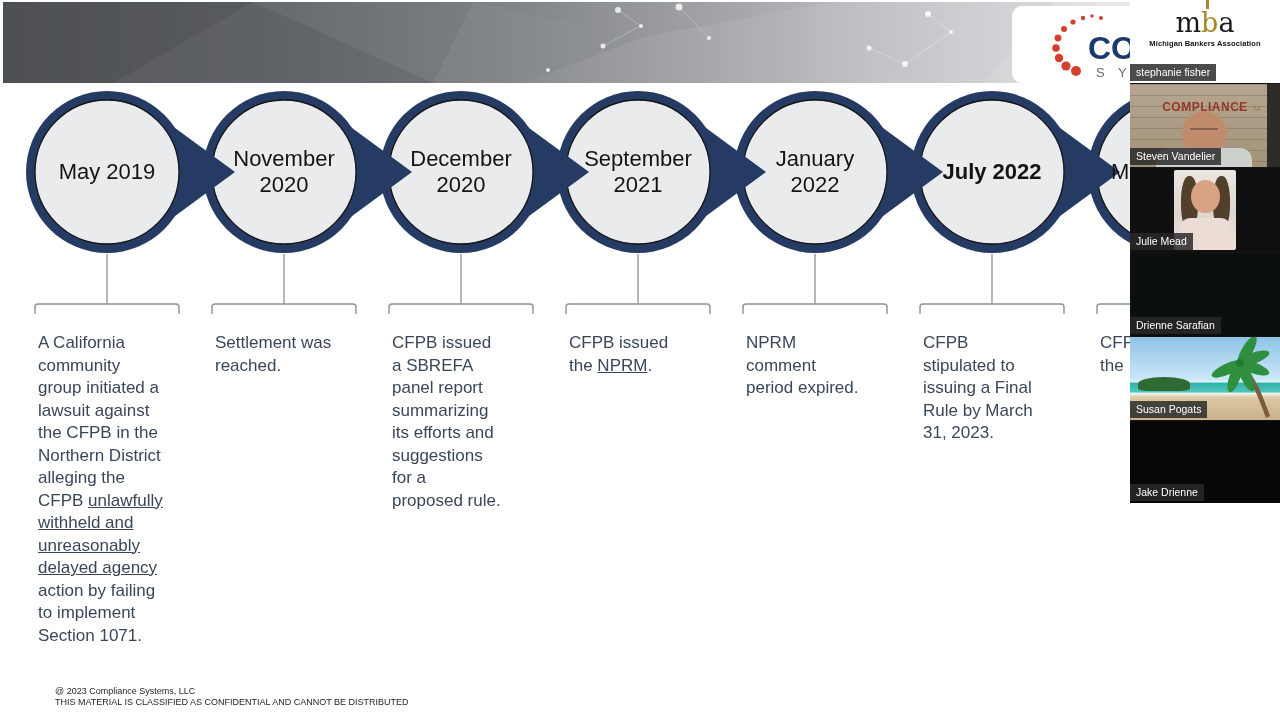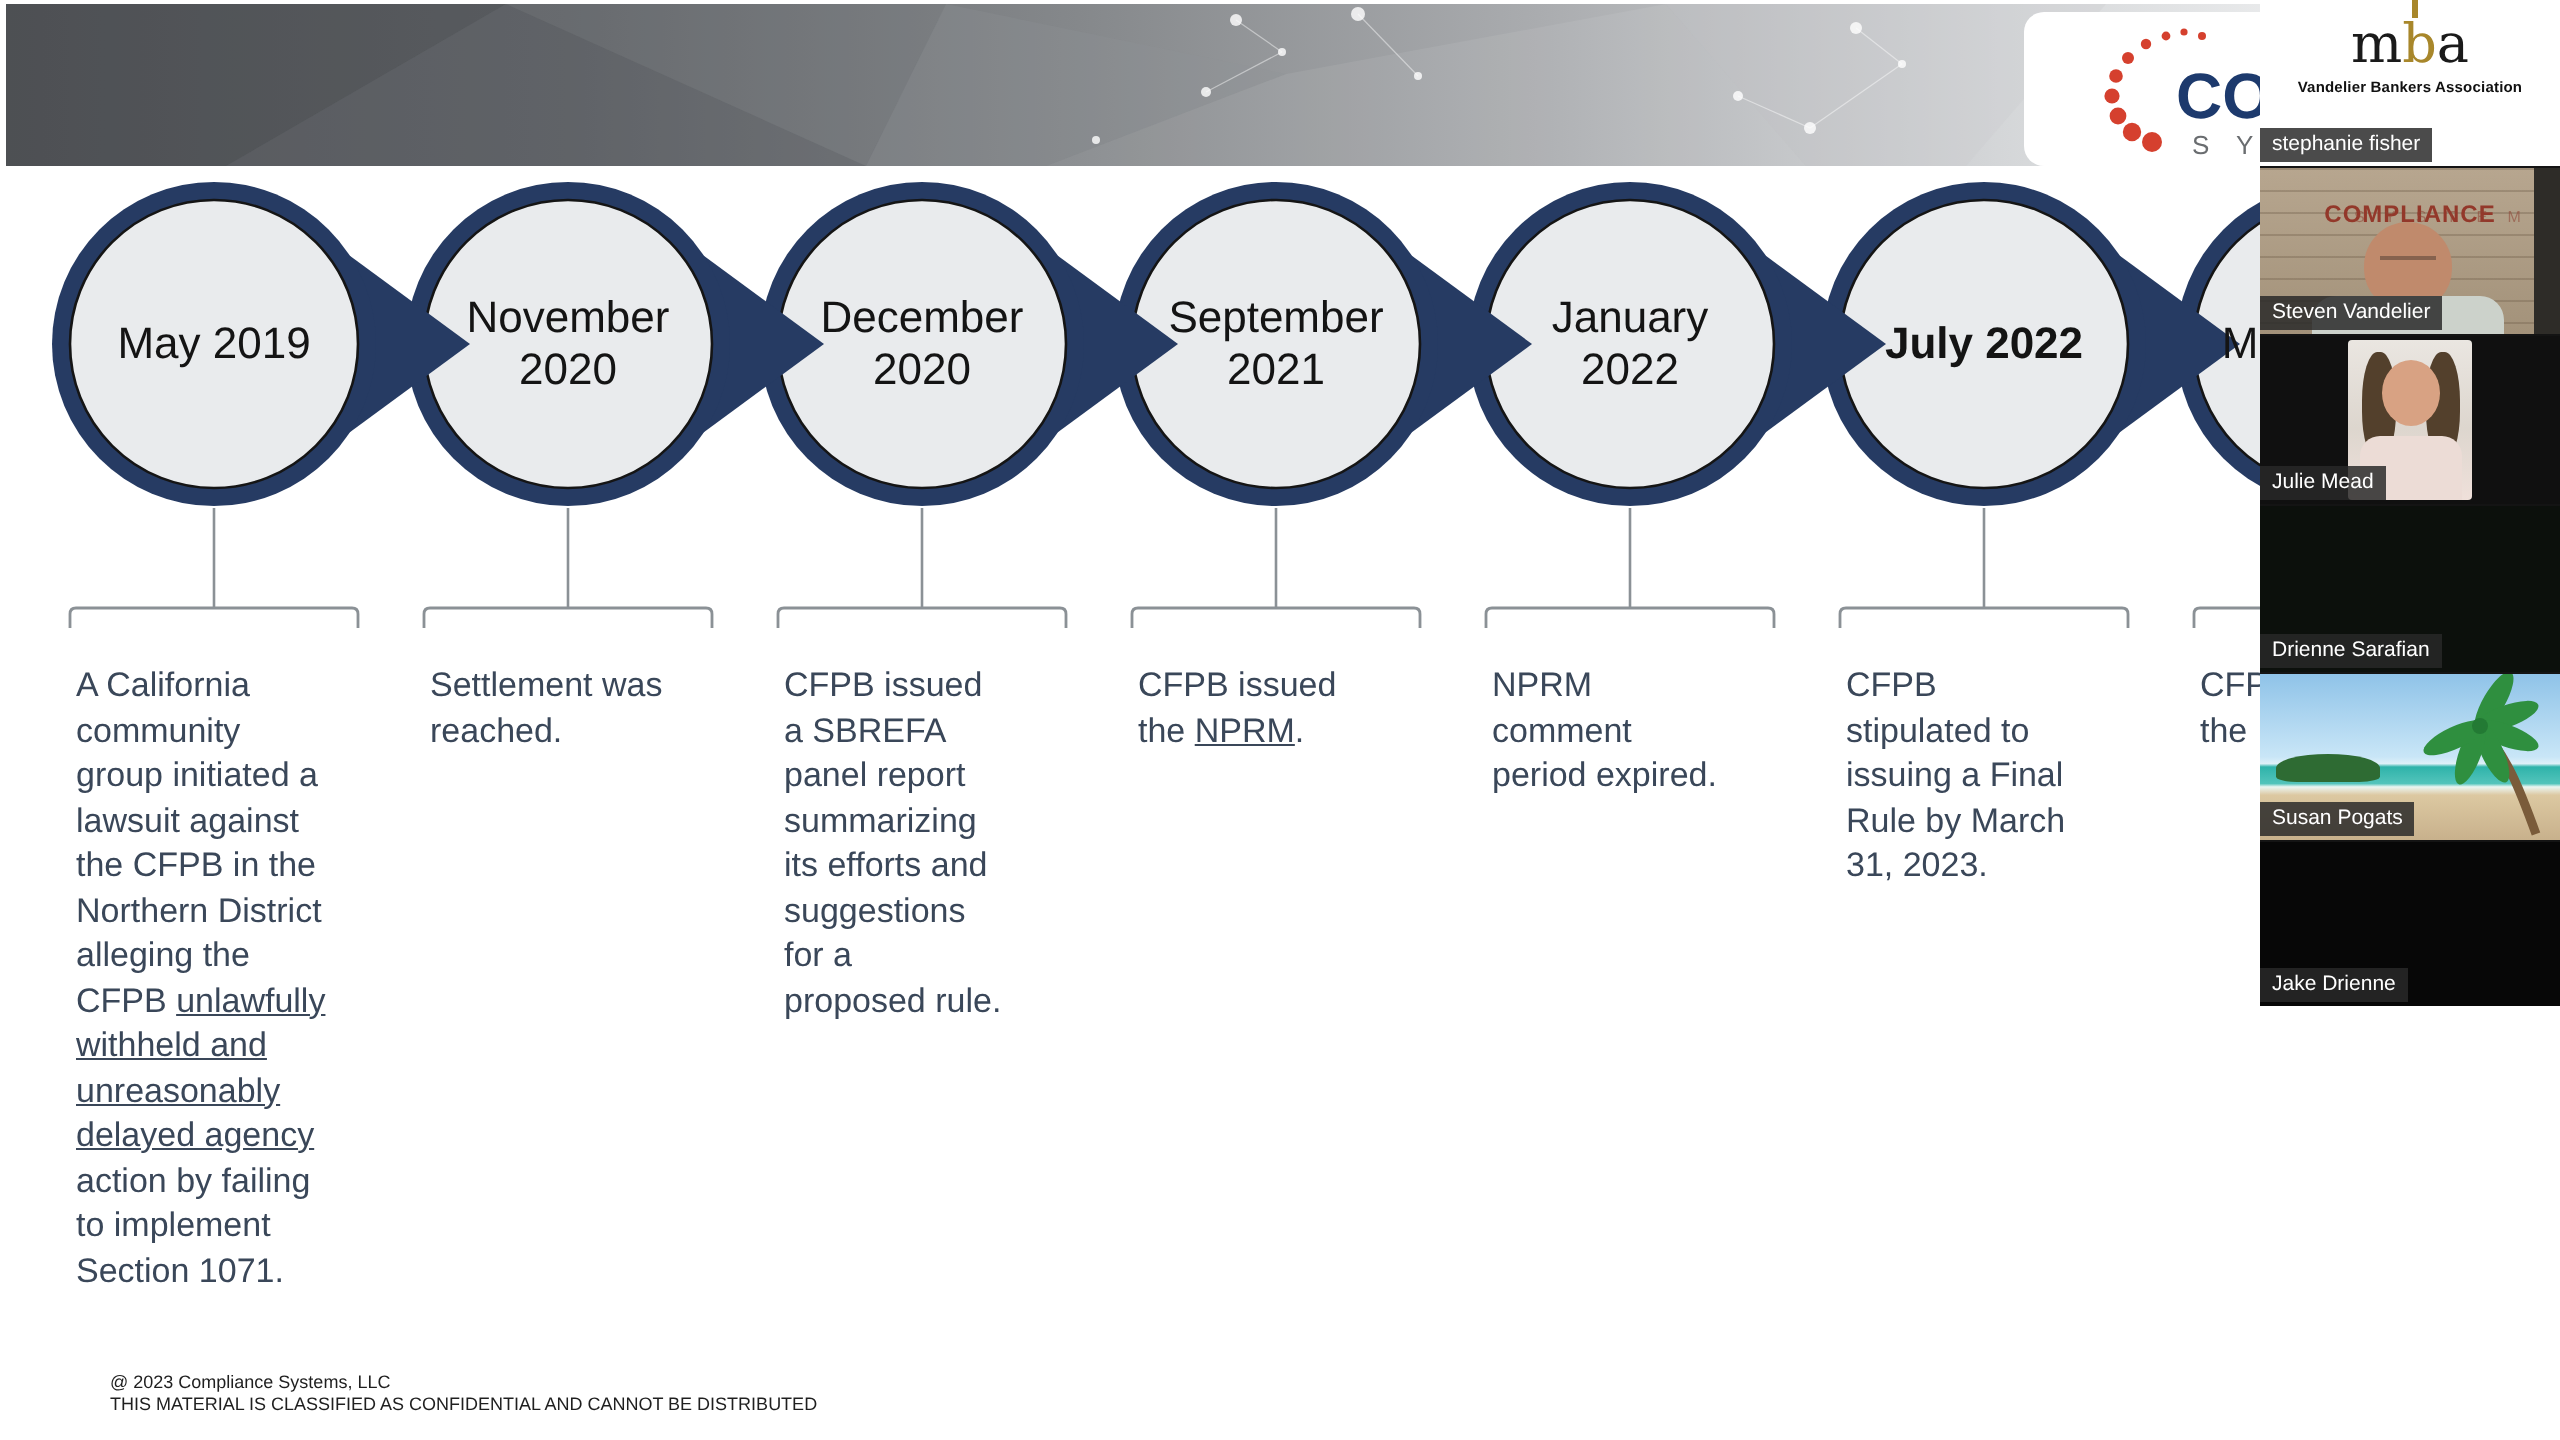--- a/index.html
+++ b/index.html
@@ -228,21 +228,21 @@
   </div>
 
 <div class="footer">
   <div>@ 2023 Compliance Systems, LLC</div>
   <div>THIS MATERIAL IS CLASSIFIED AS CONFIDENTIAL AND CANNOT BE DISTRIBUTED</div>
 </div>
 
 <div id="sidebar" class="sidebar">
     <div class="tile t-mba">
       <div class="mba-logo"><span>m</span><span class="mba-b">b</span><span>a</span></div>
-      <div class="mba-org">Vandelier Bankers Association</div>
+      <div class="mba-org">Michigan Bankers Association</div>
       <div class="name">stephanie fisher</div>
     </div>
     <div class="tile t-steven">
       <div class="wall-text">COMPLIANCE</div>
       <div class="wall-sub">S Y S T E M S</div>
       <div class="s-head"></div>
       <div class="s-glasses"></div>
       <div class="s-shoulders"></div>
       <div class="s-strip"></div>
       <div class="name">Steven Vandelier</div>

